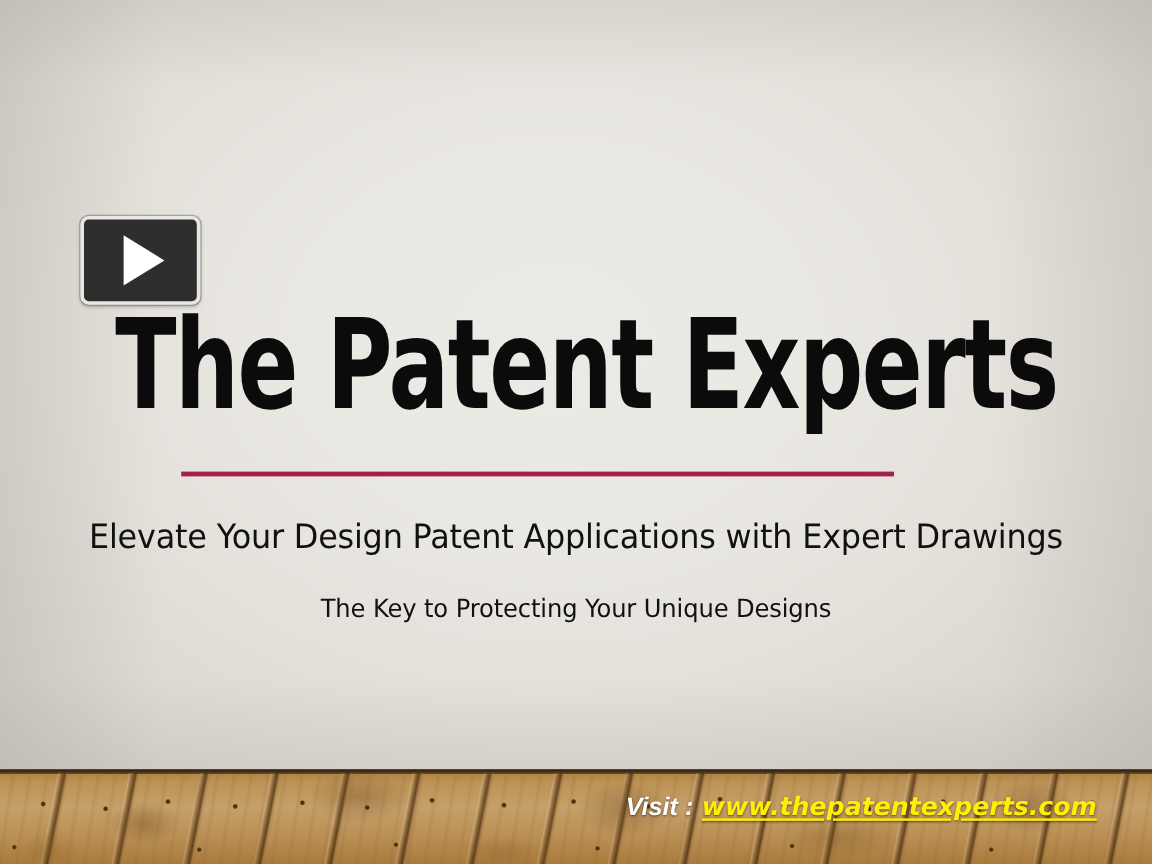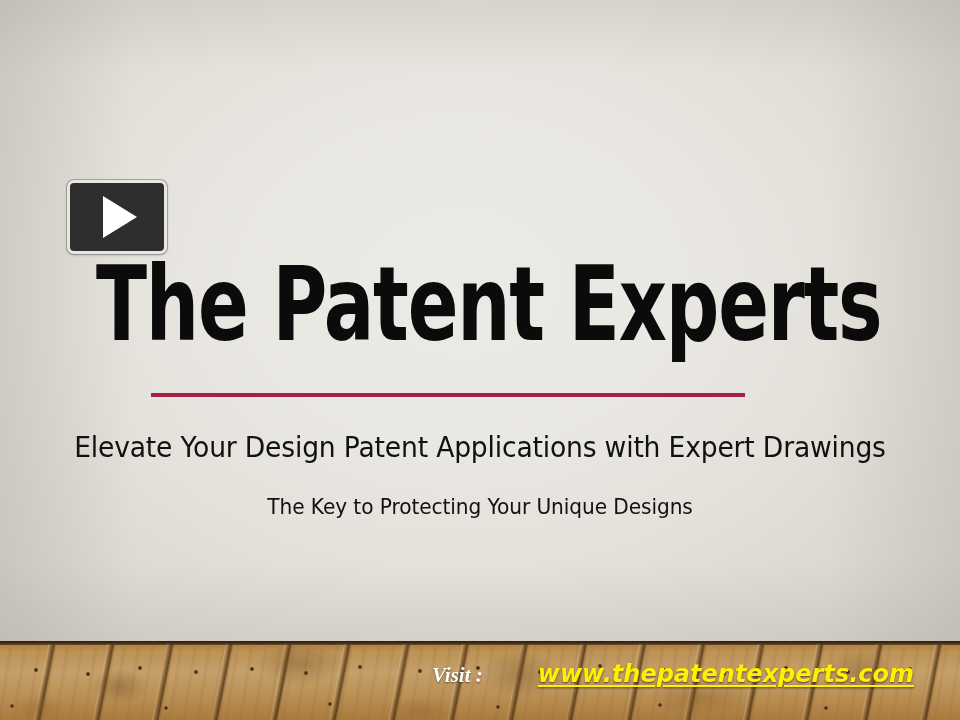--- a/index.html
+++ b/index.html
@@ -233,38 +233,37 @@
   .footer {
     position: absolute;
     right: 46px;
     top: 660px;
     display: flex;
     align-items: baseline;
     gap: 7px;
     white-space: nowrap;
   }
   .footer-label {
-    font-family: Liberation Serif, serif;
+    font-family: Liberation Sans, sans-serif;
     font-style: italic;
     font-weight: bold;
     font-size: 21px;
     color: #ffffff;
     text-shadow: 0 1px 2px rgba(0,0,0,0.55);
   }
   .footer-url {
     font-family: "DejaVu Sans", "Liberation Sans", sans-serif;
     font-style: italic;
     font-weight: bold;
-    font-size: 24px;
+    font-size: 21px;
     color: #fff000;
     text-decoration: underline;
     text-decoration-thickness: 2px;
     text-underline-offset: 3px;
     text-shadow: 0 1px 2px rgba(0,0,0,0.55);
-    margin-left: 48px;
   }
 </style>
 </head>
 <body>
 
 <div class="slide">
 
   <div class="wall"></div>
   <div class="wall-vignette"></div>
 

